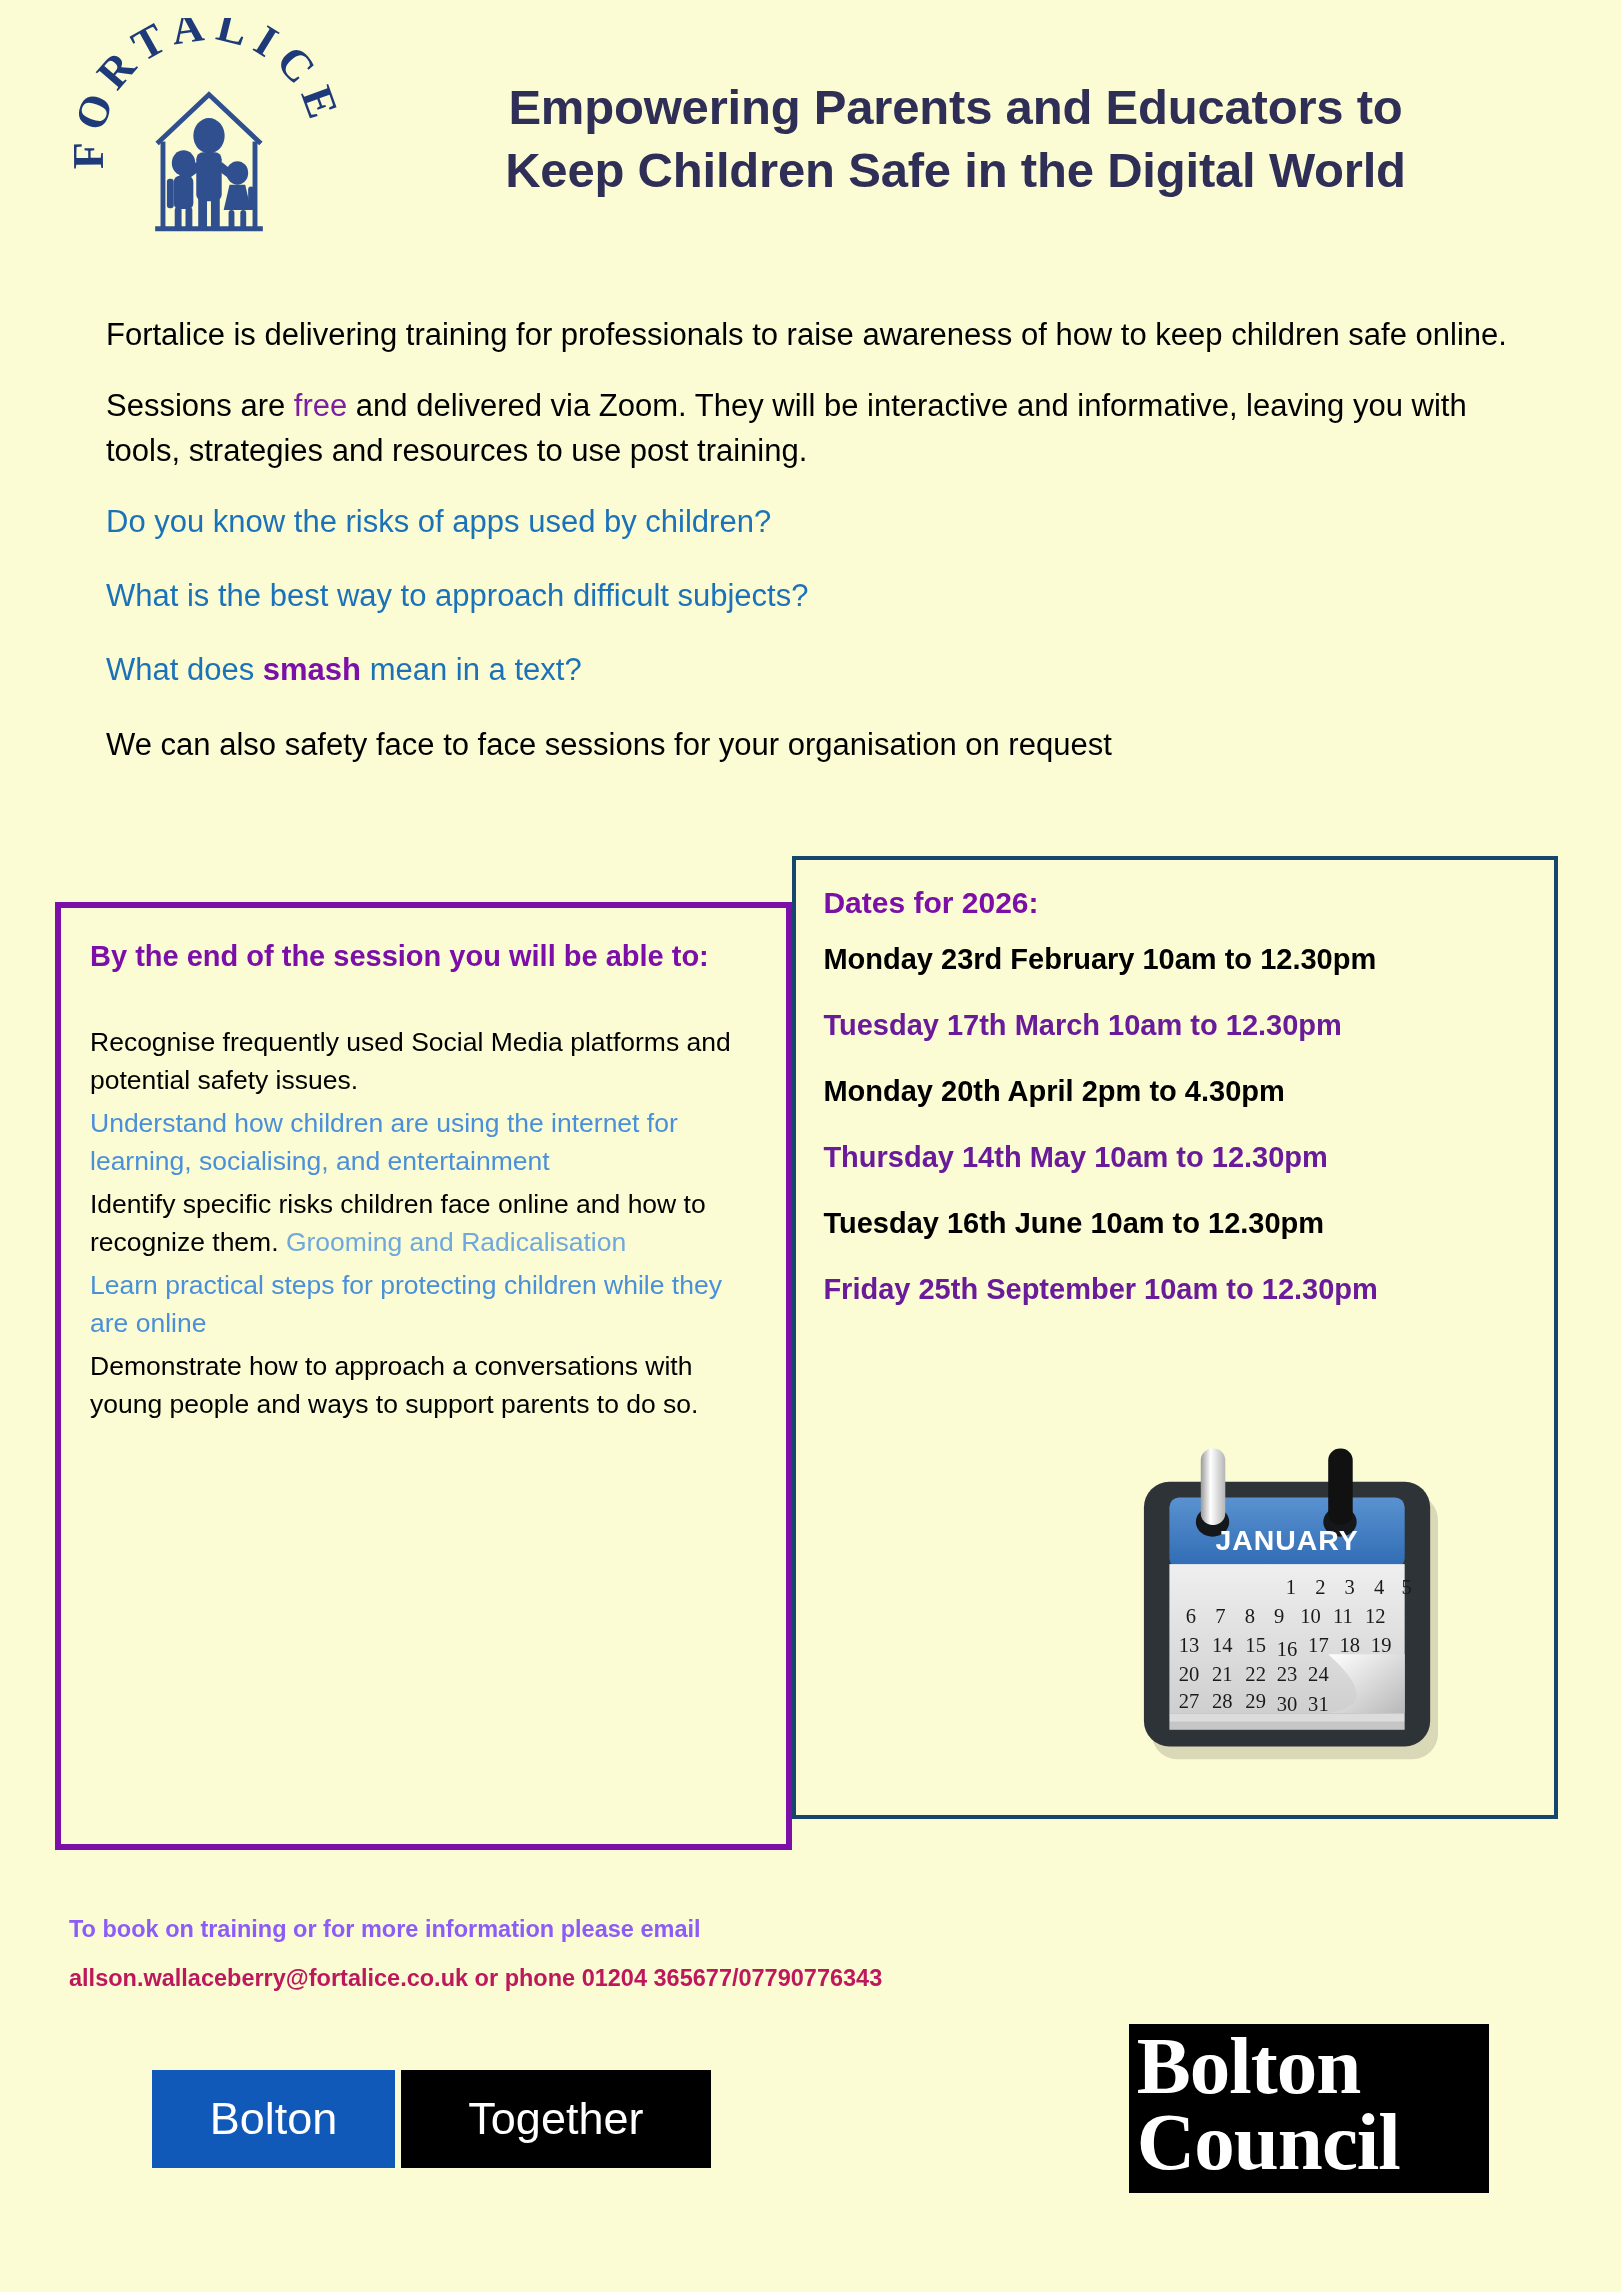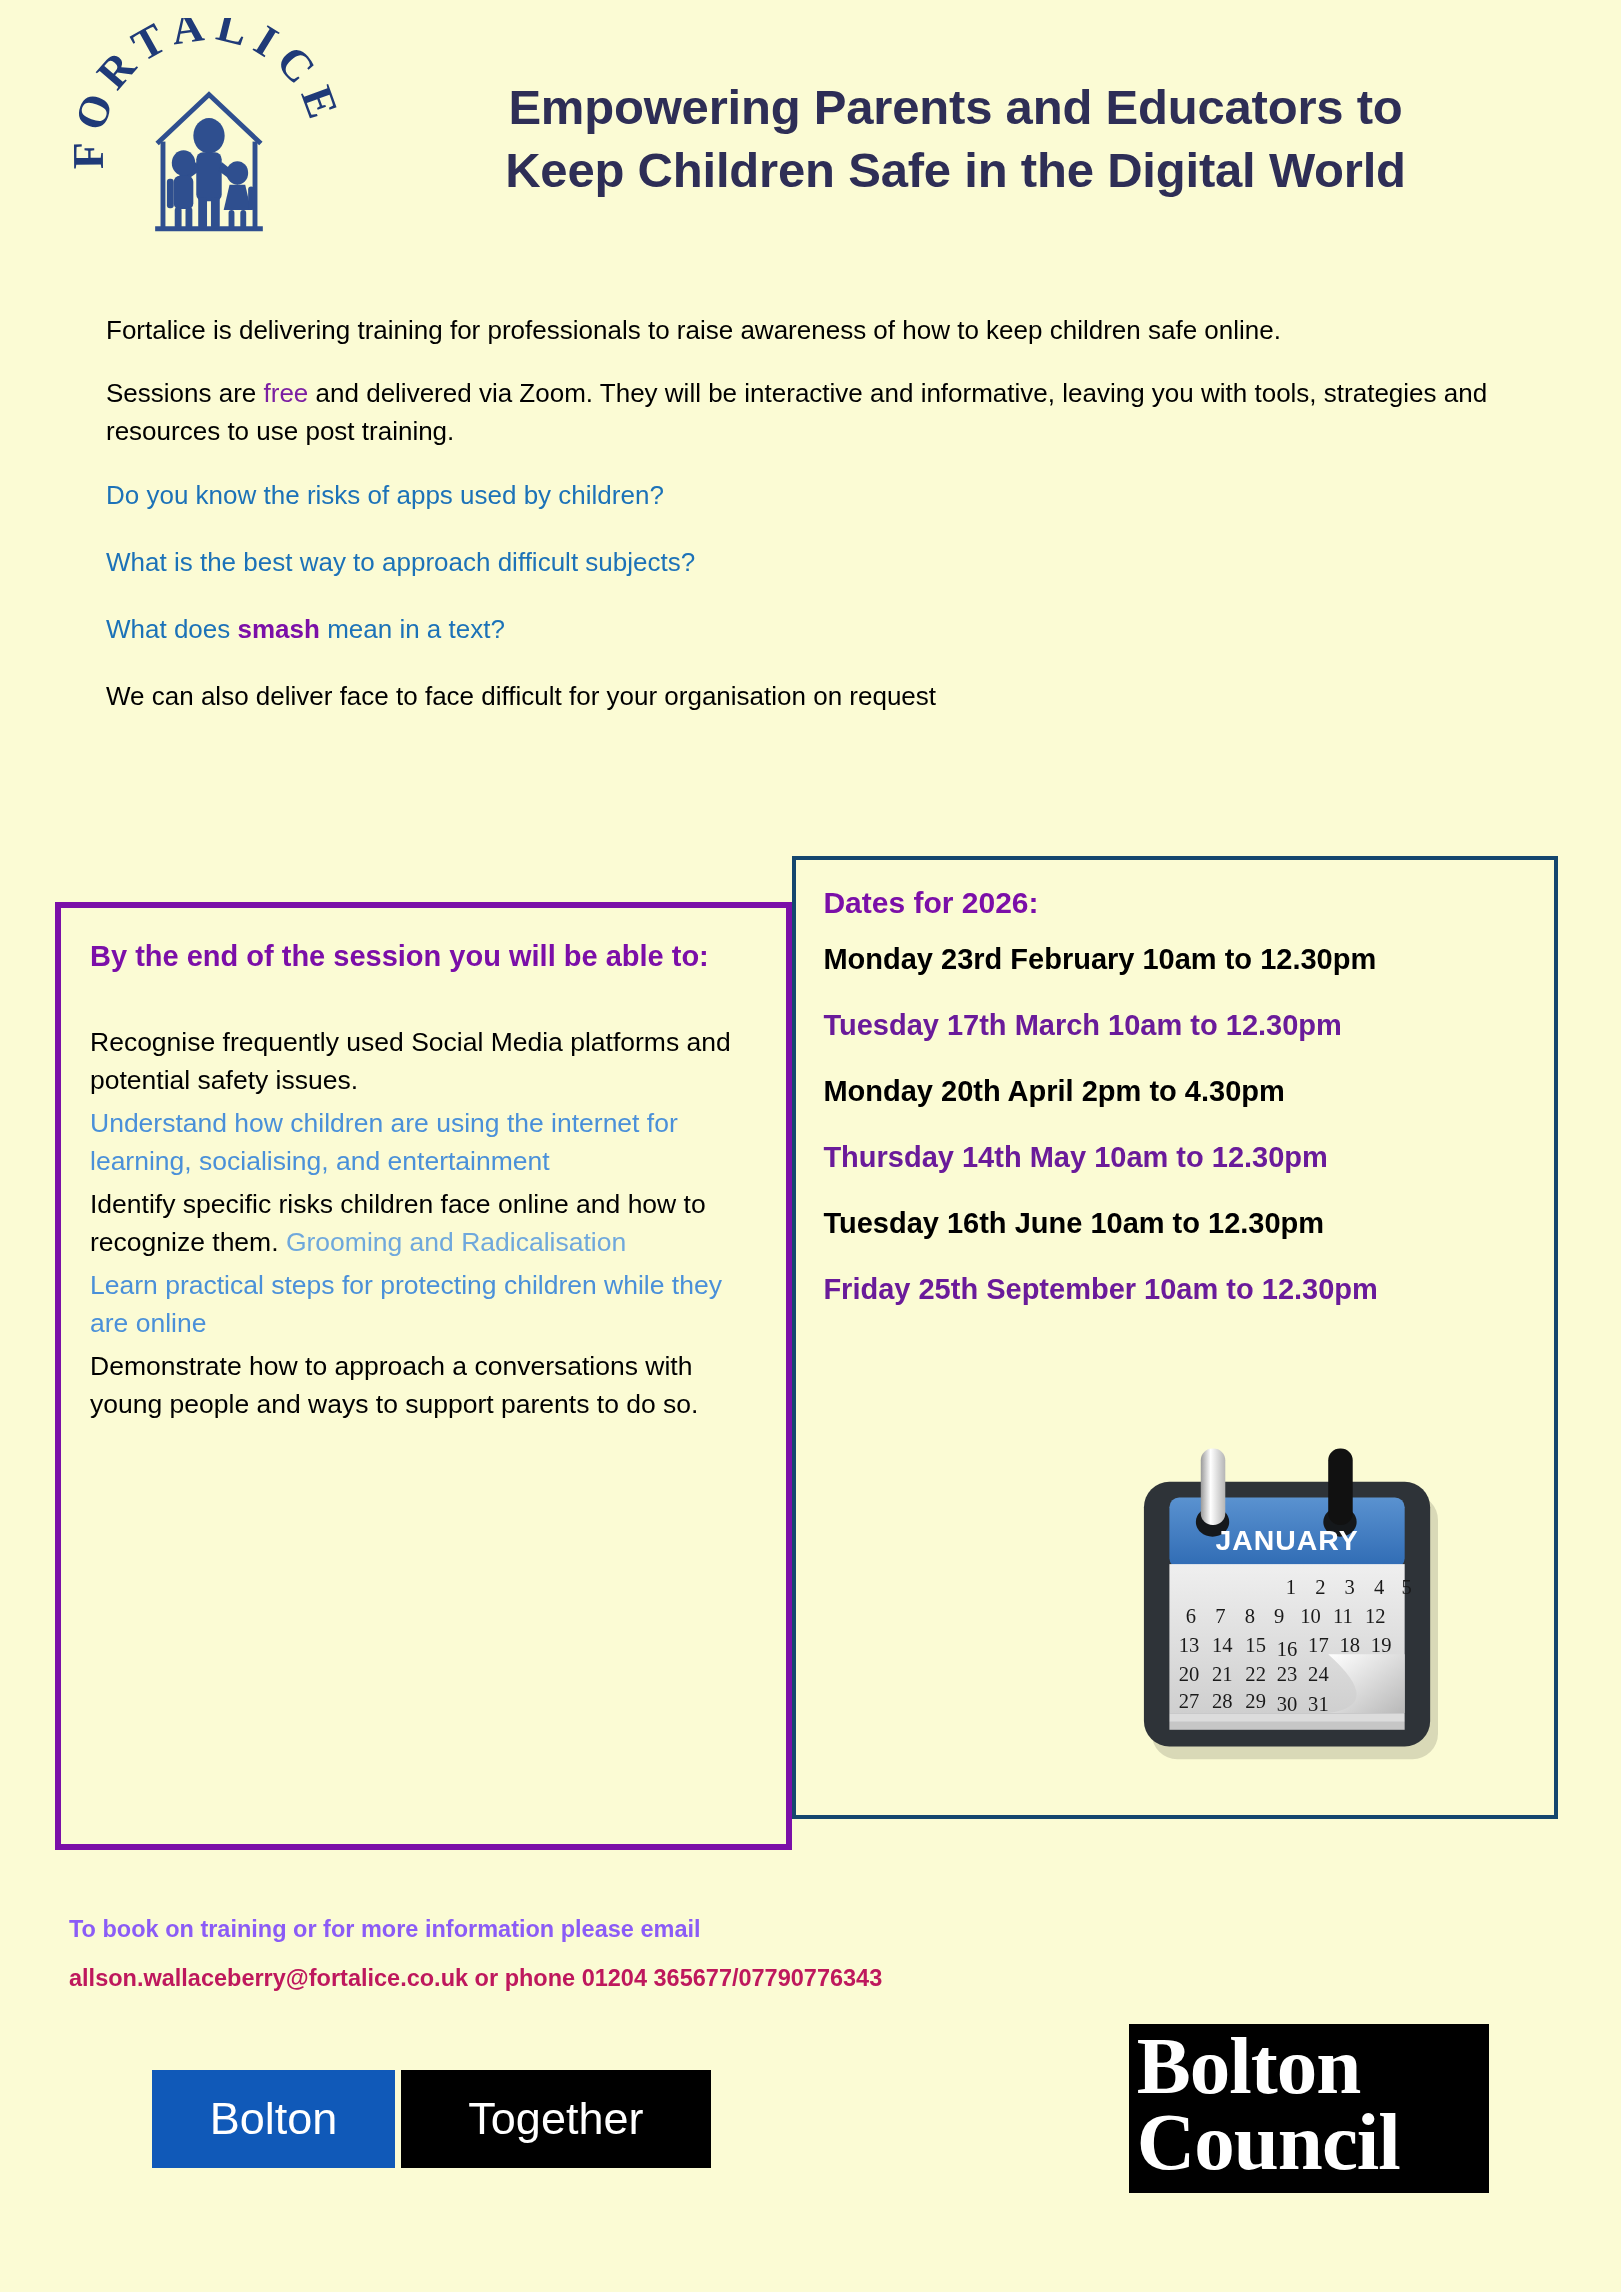--- a/index.html
+++ b/index.html
@@ -47,21 +47,21 @@
   }
 
   
   .intro {
     position: absolute;
     left: 106px; top: 312px;
     width: 1402px;
   }
   .intro p {
     margin: 0 0 25.5px 0;
-    font-size: 26px;
+    font-size: 31px;
     line-height: 1.46;
     color: #000000;
   }
   .intro p.q {
     color: #1C72B8;
     margin-bottom: 29px;
   }
   .hl-purple { color: #7B1FA2; }
   .hl-purple-b { color: #7B0FA8; font-weight: bold; }
   .intro p.last { margin-top: 7.8px; }
@@ -243,21 +243,21 @@
       <div>Keep Children Safe in the Digital World</div>
     </div>
   </div>
 
   <div class="intro">
     <p>Fortalice is delivering training for professionals to raise awareness of how to keep children safe online.</p>
     <p><span>Sessions are </span><span class="hl-purple">free</span><span> and delivered via Zoom. They will be interactive and informative, leaving you with tools, strategies and resources to use post training.</span></p>
     <p class="q">Do you know the risks of apps used by children?</p>
     <p class="q">What is the best way to approach difficult subjects?</p>
     <p class="q"><span>What does </span><span class="hl-purple-b">smash</span><span> mean in a text?</span></p>
-    <p class="last">We can also deliver face to face difficult for your organisation on request</p>
+    <p class="last">We can also safety face to face sessions for your organisation on request</p>
   </div>
 
   <div class="panel-navy">
     <div class="dates-inner">
       <div class="dates-heading">Dates for 2026:</div>
       <div class="date-line">Monday 23rd February 10am to 12.30pm</div>
       <div class="date-line purple">Tuesday 17th March 10am to 12.30pm</div>
       <div class="date-line">Monday 20th April 2pm to 4.30pm</div>
       <div class="date-line purple">Thursday 14th May 10am to 12.30pm</div>
       <div class="date-line">Tuesday 16th June 10am to 12.30pm</div>

